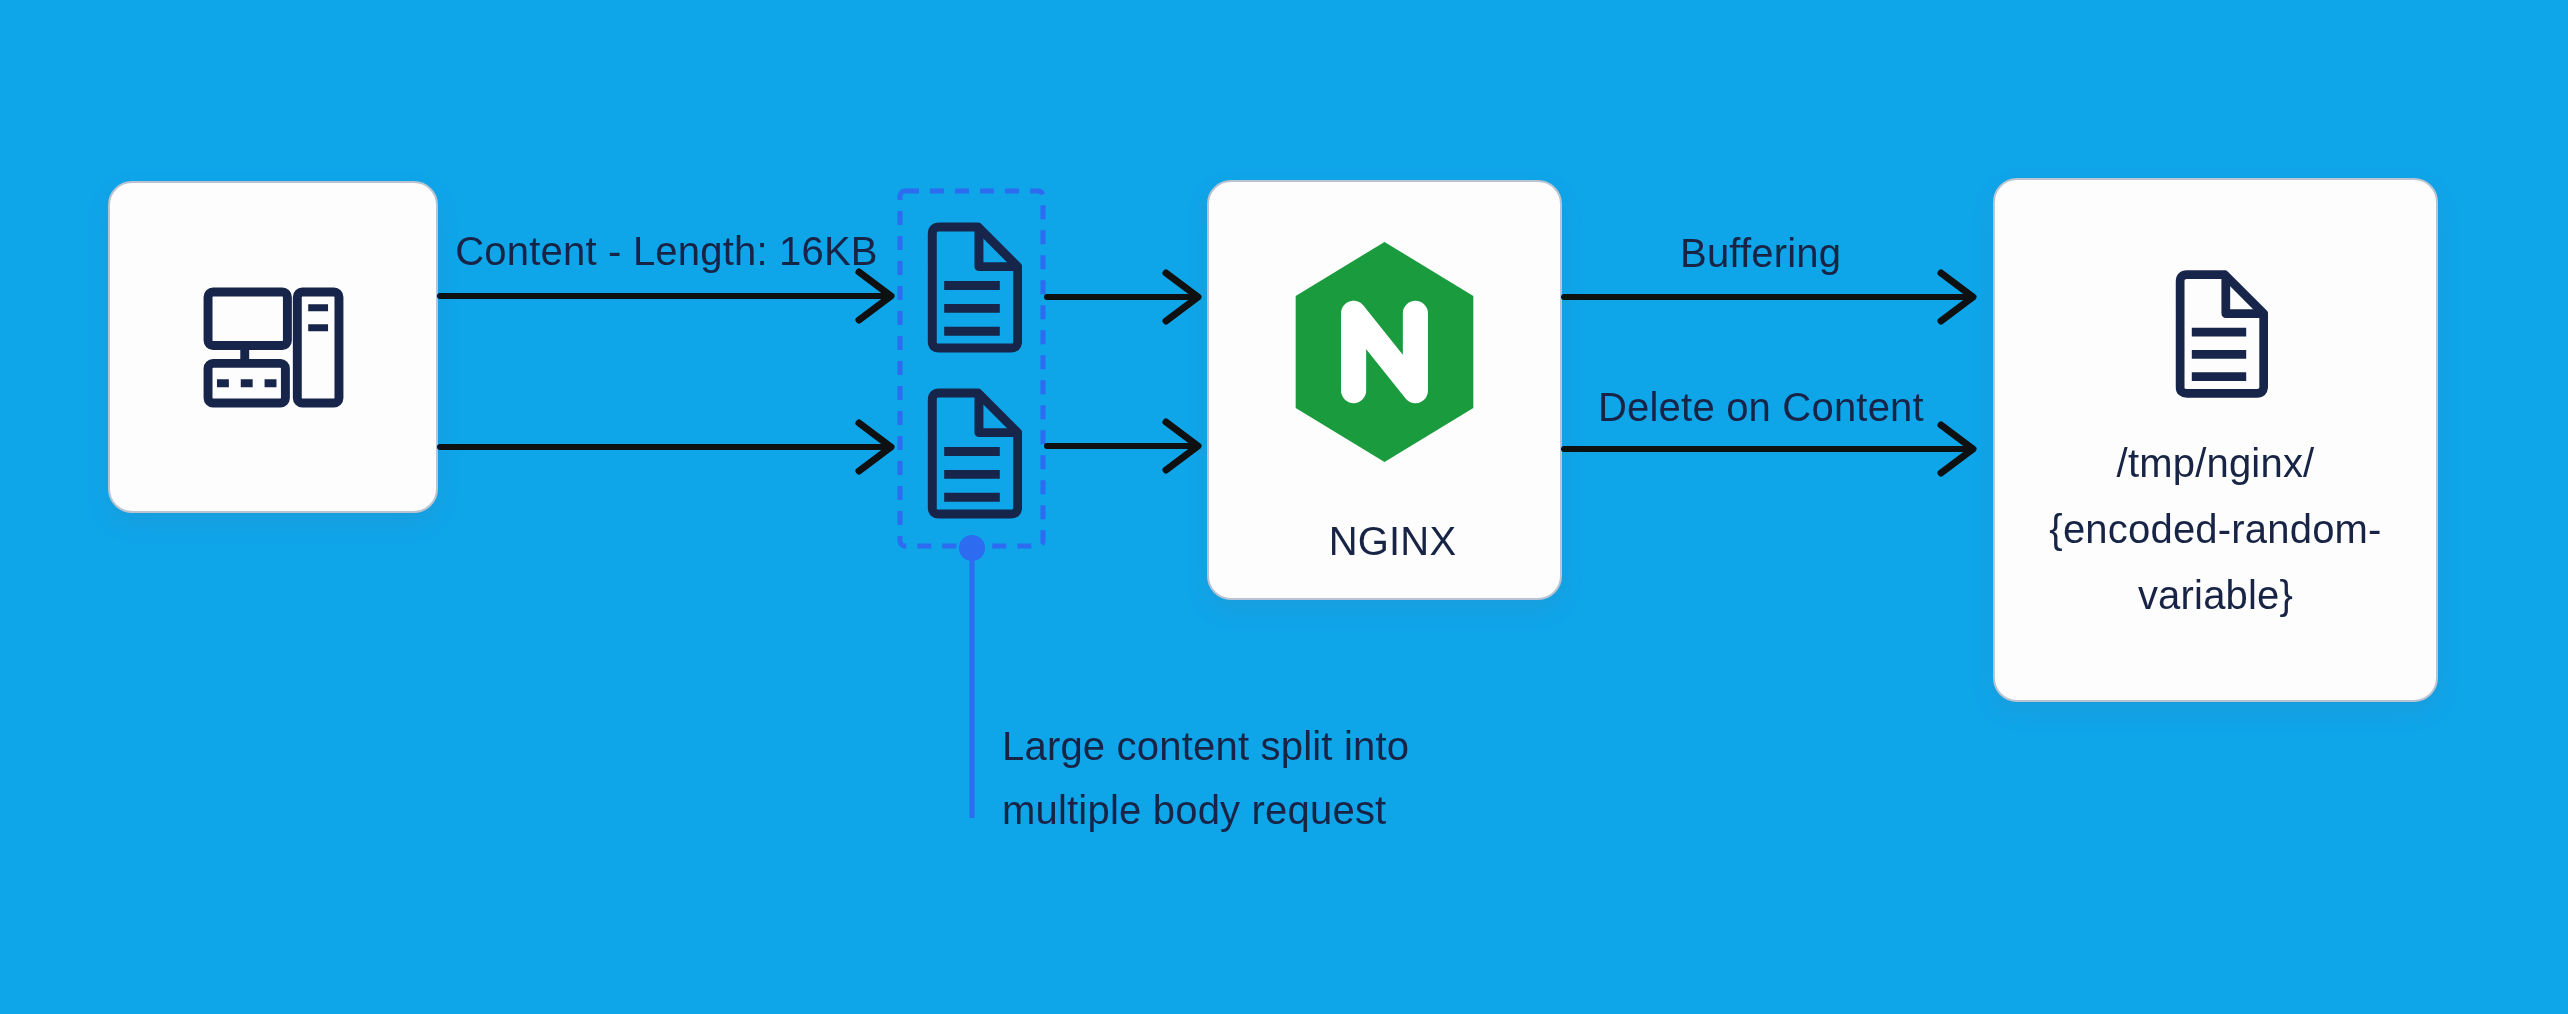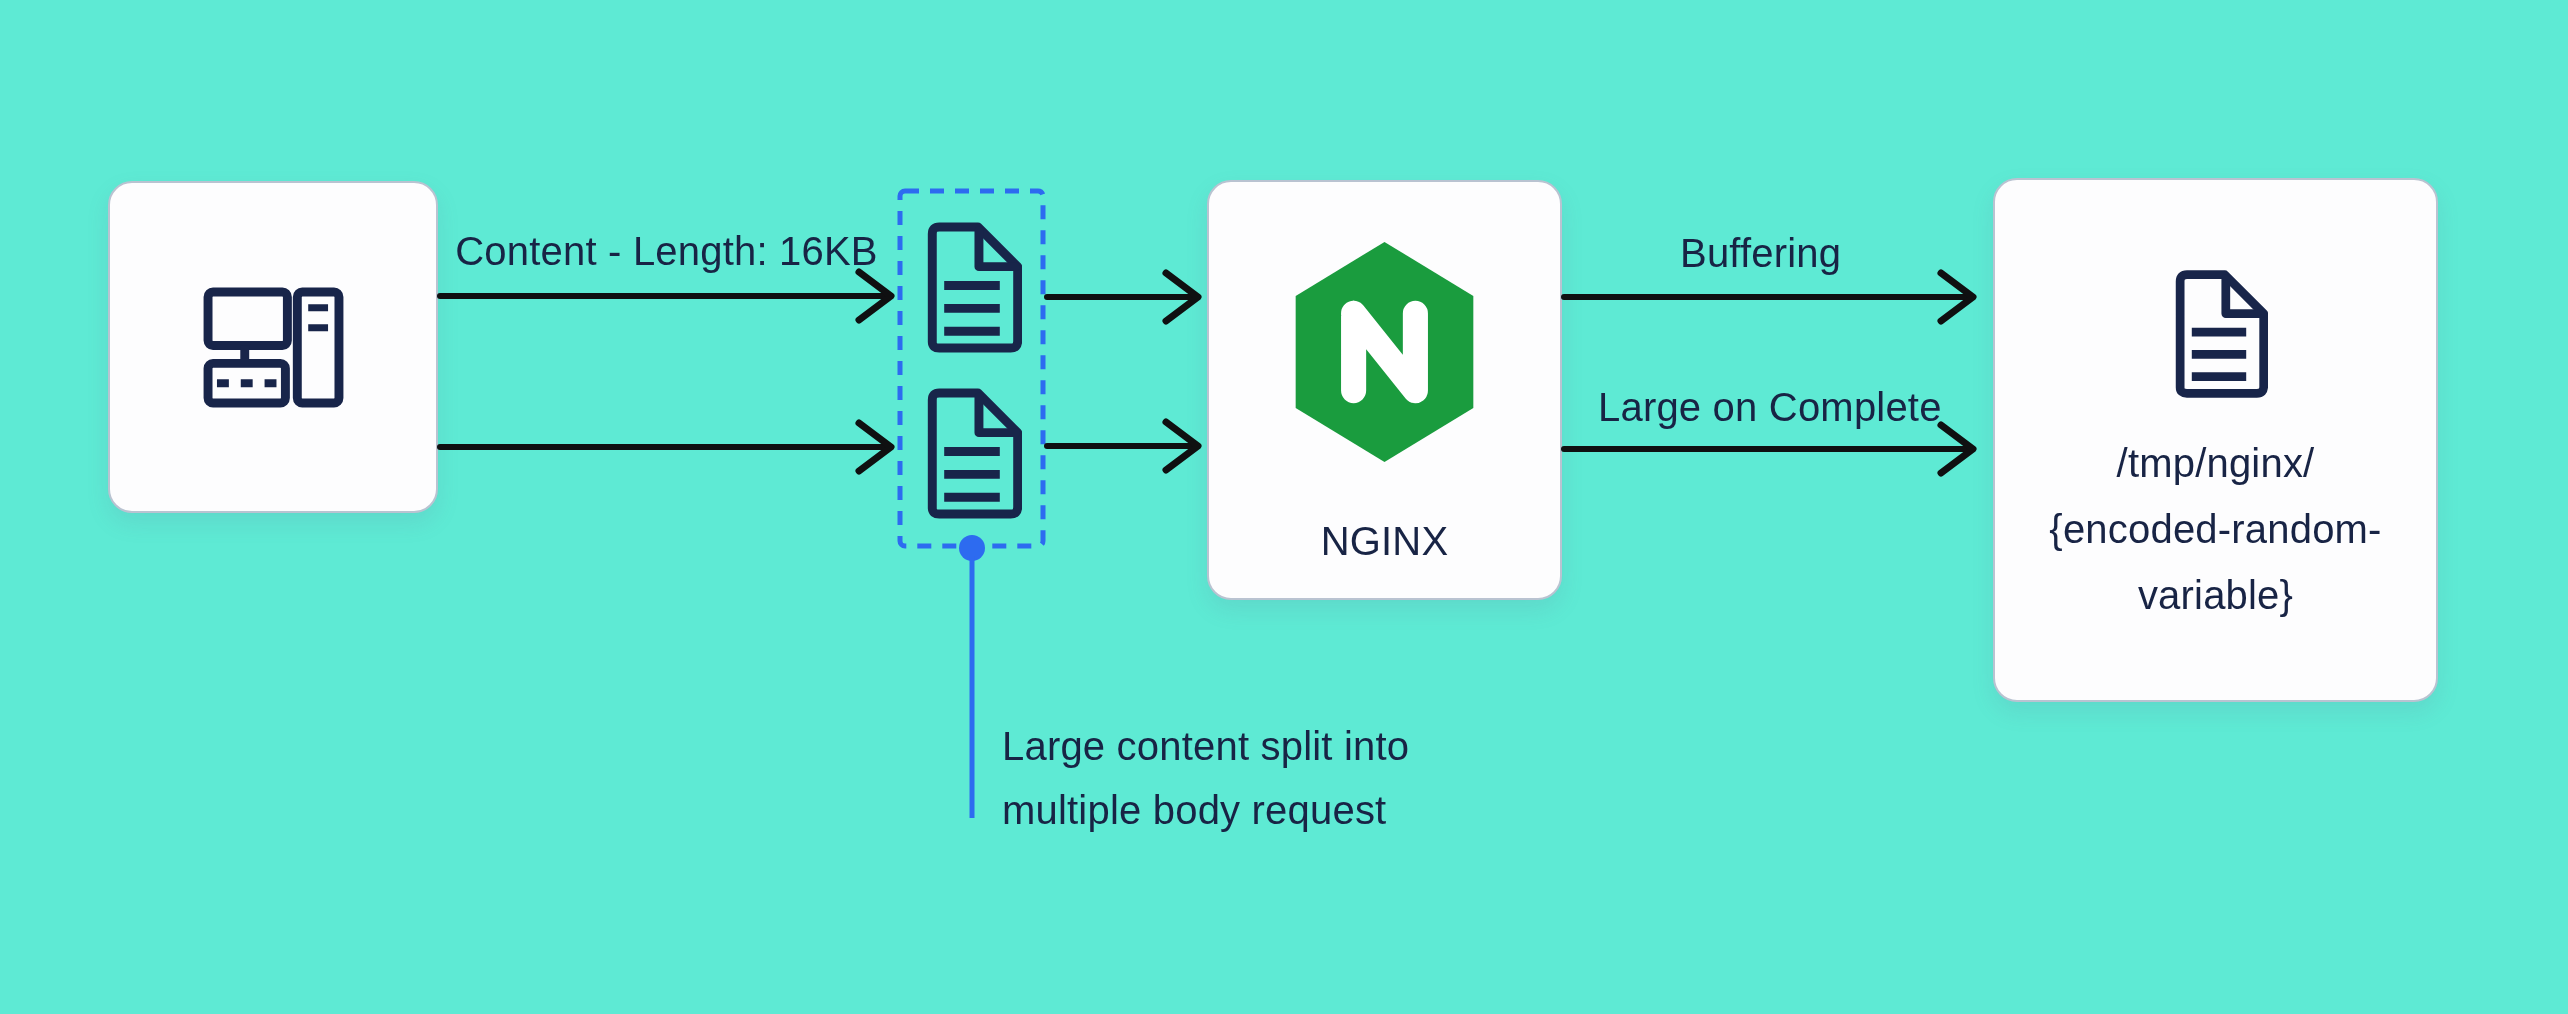--- a/index.html
+++ b/index.html
@@ -1,36 +1,36 @@
 <!DOCTYPE html>
 <html><head>
 <meta charset="utf-8">
 <style>
   html,body{margin:0;padding:0;background:#EEF2F7;}
   .canvas{
-    position:relative;width:2568px;height:1014px;background:#5eead4;
+    position:relative;width:2568px;height:1014px;background:#0ea5e9;
     font-family:"Liberation Sans", sans-serif;overflow:hidden;
   }
   .node{
     position:absolute;background:#FDFDFE;border:2px solid #B9C3D1;
     border-radius:24px;box-shadow:0 10px 22px rgba(96,114,148,.14);
     box-sizing:border-box;
   }
   .node-client{left:108px;top:181px;width:330px;height:332px;}
   .node-nginx{left:1207px;top:180px;width:355px;height:420px;}
   .node-storage{left:1993px;top:178px;width:445px;height:524px;}
   .abs{position:absolute;}
   .label{
     position:absolute;color:#182445;font-size:40px;font-weight:500;
     letter-spacing:.2px;line-height:48px;white-space:pre-line;
   }
   .label-content-length{left:440px;top:227px;width:453px;text-align:center;}
   .label-buffering{left:1680px;top:229px;}
   .label-delete{left:1598px;top:383px;}
-  .label-nginx{left:1207px;top:517px;width:355px;text-align:center;font-size:40px;}
+  .label-nginx{left:1207px;top:517px;width:355px;text-align:center;font-size:40px;padding-left:8px;}
   .label-path{left:1993px;top:430px;width:445px;text-align:center;line-height:66px;}
   .label-annotation{left:1002px;top:714px;line-height:64px;}
   .logo-opswat{
     position:absolute;left:75px;top:898px;color:#1B2447;font-size:47px;
     font-weight:500;letter-spacing:.30em;
   }
   .icon-workstation{left:203px;top:287px;}
   .icon-doc-1{left:922px;top:218px;}
   .icon-doc-2{left:922px;top:384px;}
   .icon-nginx-hex{left:1287px;top:240px;}
@@ -111,21 +111,21 @@
       <path d="M1564 449 H1969" stroke-width="6"></path>
       <polyline points="1941,425 1973,449 1941,473" stroke-width="7"></polyline>
     </g>
 
     <circle cx="972" cy="548" r="13" fill="#2D6BF0"></circle>
     <line x1="972" y1="556" x2="972" y2="818" stroke="#2D6BF0" stroke-width="5"></line>
   </svg>
 
   <div class="label label-content-length">Content - Length: 16KB</div>
   <div class="label label-buffering">Buffering</div>
-  <div class="label label-delete">Large on Complete</div>
+  <div class="label label-delete">Delete on Content</div>
   <div class="label label-nginx">NGINX</div>
   <div class="label label-path">/tmp/nginx/
 {encoded-random-
 variable}</div>
   <div class="label label-annotation">Large content split into
 multiple body request</div>
 
 
 </div>
 

